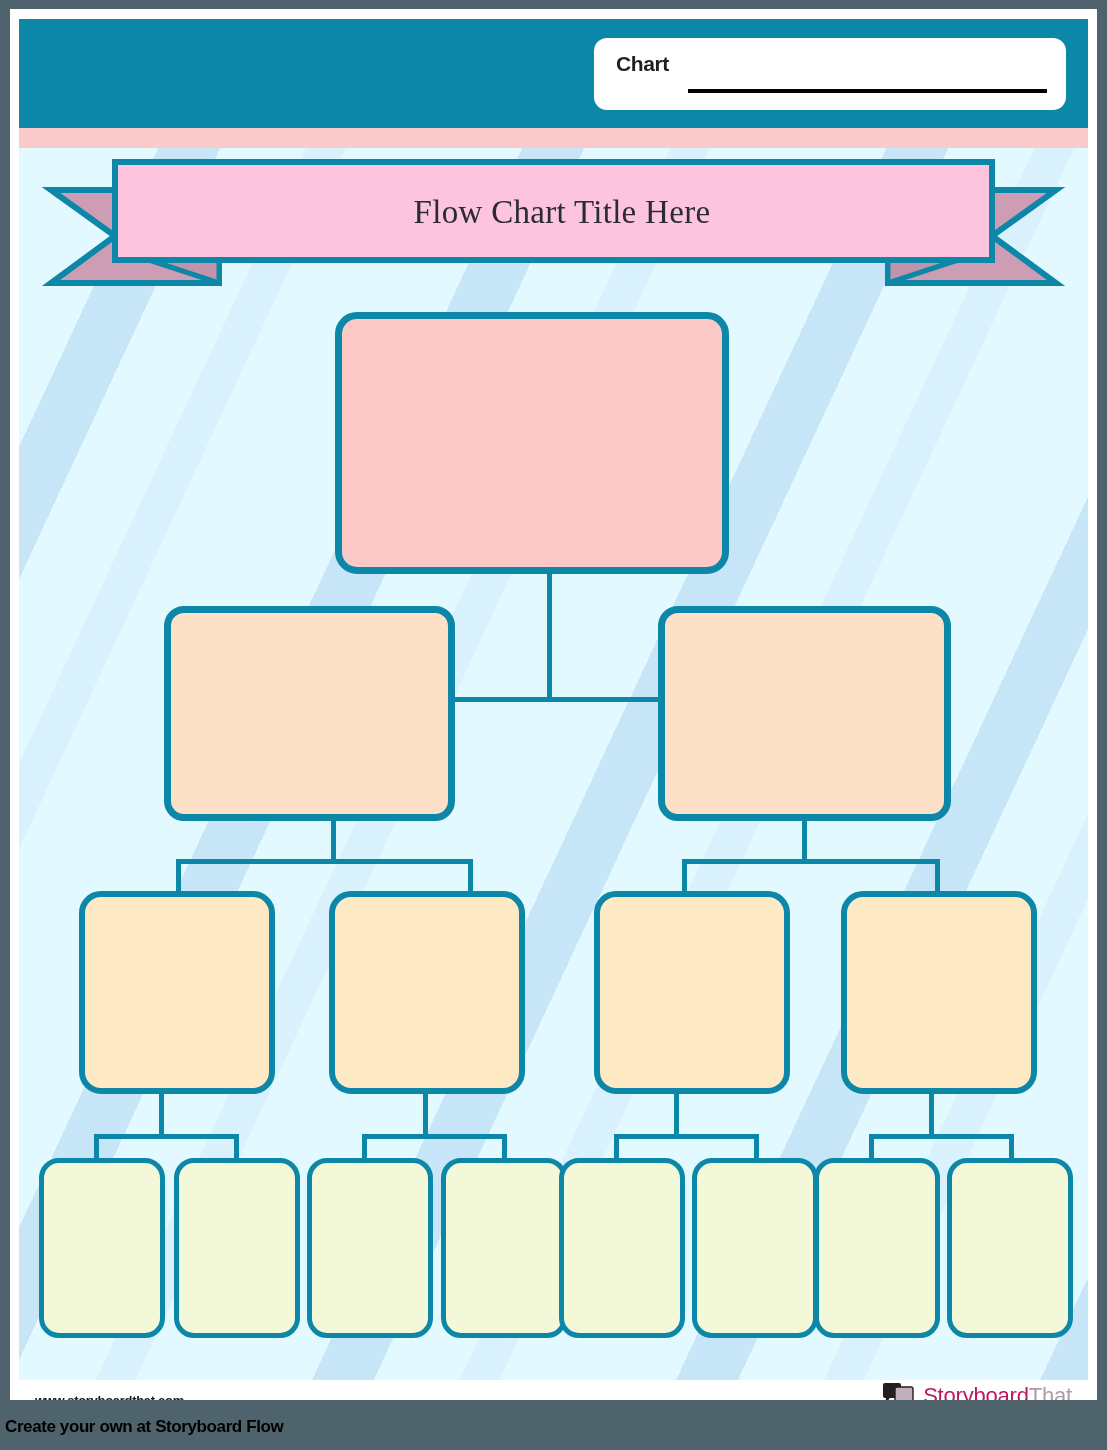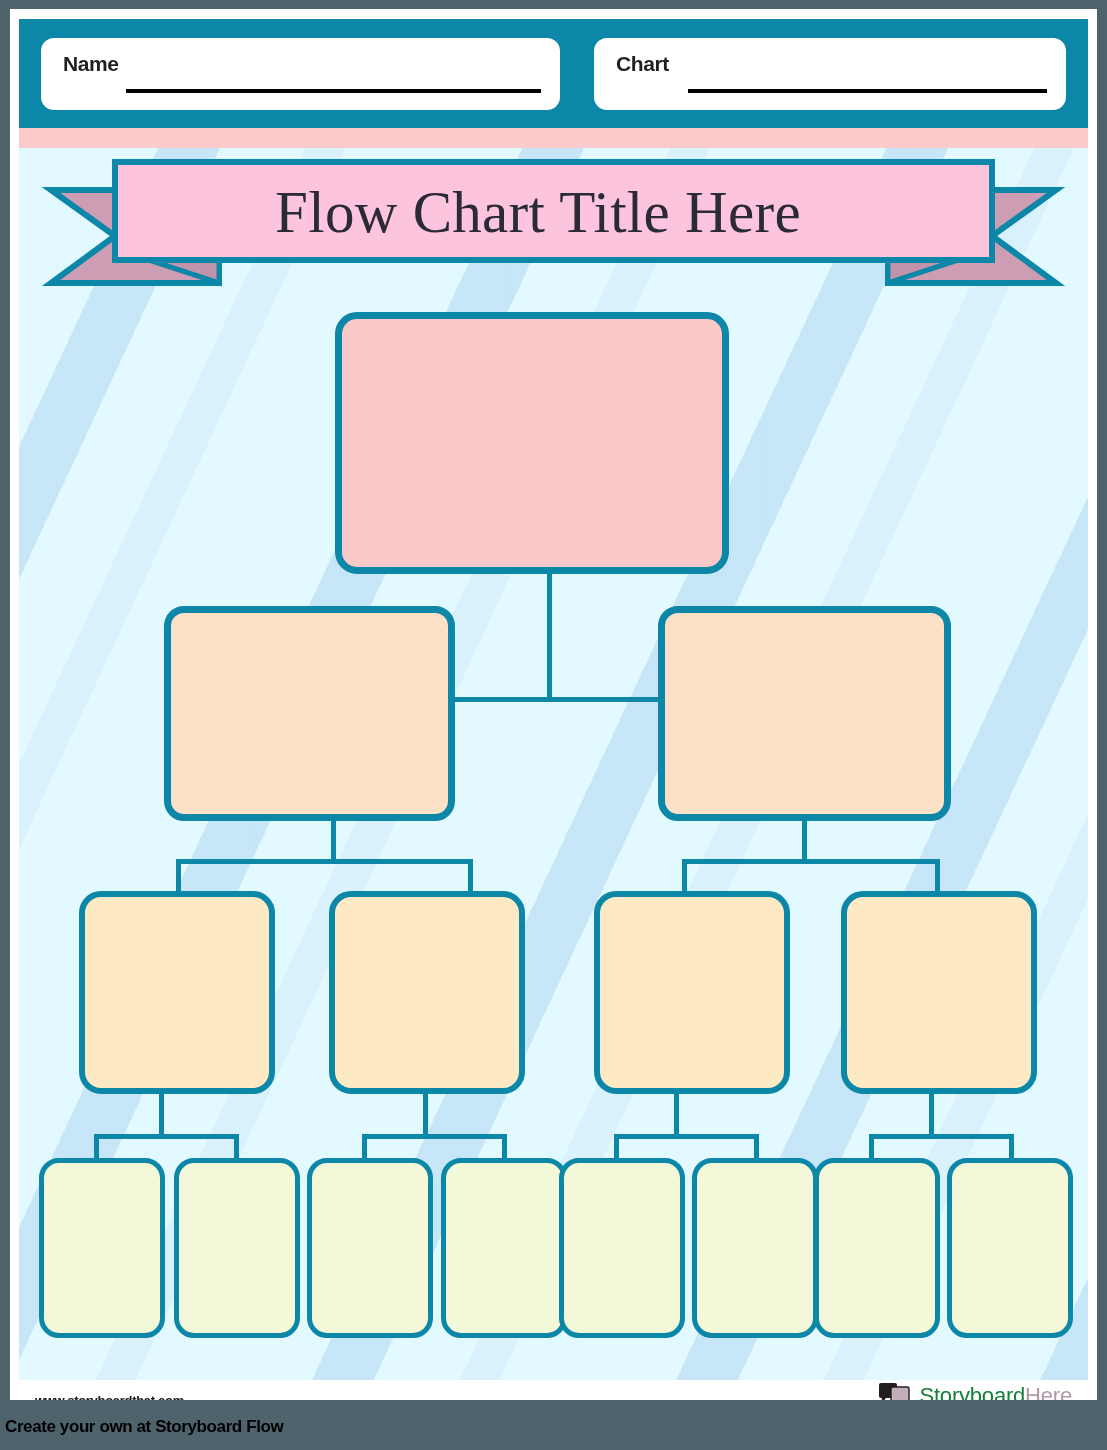--- a/index.html
+++ b/index.html
@@ -113,29 +113,29 @@
   
   #banner {
     position: absolute;
     left: 0px; top: 2px;
     width: 1069px;
     height: 150px;
   }
   #banner svg { display: block; }
   #banner-title {
     position: absolute;
-    left: 104px;
+    left: 128px;
     top: 12px;
     width: 830px;
     height: 100px;
     display: flex;
     align-items: center;
     justify-content: center;
     font-family: "Liberation Serif", serif;
-    font-size: 59px;
+    font-size: 33px;
     color: #2b2b35;
     letter-spacing: 0.3px;
     white-space: nowrap;
   }
 
   
   .node {
     position: absolute;
     box-sizing: border-box;
   }
@@ -195,21 +195,21 @@
     align-items: center;
     gap: 7px;
   }
   #logo-mark { width: 34px; height: 26px; display: block; }
   #logo-text {
     font-family: "Liberation Sans", sans-serif;
     font-size: 22px;
     letter-spacing: -0.2px;
     white-space: nowrap;
   }
-  #logo-text .w1 { color: #15803d; }
+  #logo-text .w1 { color: #be185d; }
   #logo-text .w2 { color: #b09aa8; }
 
   
   #caption-bar {
     position: absolute;
     left: 0; top: 1408px;
     width: 1107px;
     height: 42px;
     background: #4e636b;
   }
@@ -227,24 +227,20 @@
 </style>
 </head>
 <body>
 
 <div id="page-frame">
 
   <div id="paper">
 
     <div id="header-band">
 
-      <div id="name-field" class="field-box">
-        <span class="field-label">Name</span>
-        <span class="field-rule"></span>
-      </div>
 
       <div id="date-field" class="field-box">
         <span class="field-label">Chart</span>
         <span class="field-rule"></span>
       </div>
 
     </div>
 
     <div id="pink-strip"></div>
 
@@ -322,21 +318,21 @@
 
     </div>
 
     <div id="footer">
       <span id="footer-url">www.storyboardthat.com</span>
       <div id="footer-logo">
         <svg id="logo-mark" viewBox="0 0 34 26">
           <path d="M1 2 Q1 0 3 0 L17 0 Q19 0 19 2 L19 13 Q19 15 17 15 L8 15 L3 21 L4 15 L3 15 Q1 15 1 13 Z" fill="#231f20"></path>
           <path d="M13 6 Q13 4 15 4 L29 4 Q31 4 31 6 L31 17 Q31 19 29 19 L20 19 L15 25 L16 19 L15 19 Q13 19 13 17 Z" fill="#c3aebb" stroke="#231f20" stroke-width="1.4"></path>
         </svg>
-        <span id="logo-text"><span class="w1">Storyboard</span><span class="w2">Here</span></span>
+        <span id="logo-text"><span class="w1">Storyboard</span><span class="w2">That</span></span>
       </div>
     </div>
 
   </div>
 </div>
 
 <div id="caption-bar">
   <span id="caption-text">Create your own at Storyboard Flow</span>
 </div>
 

